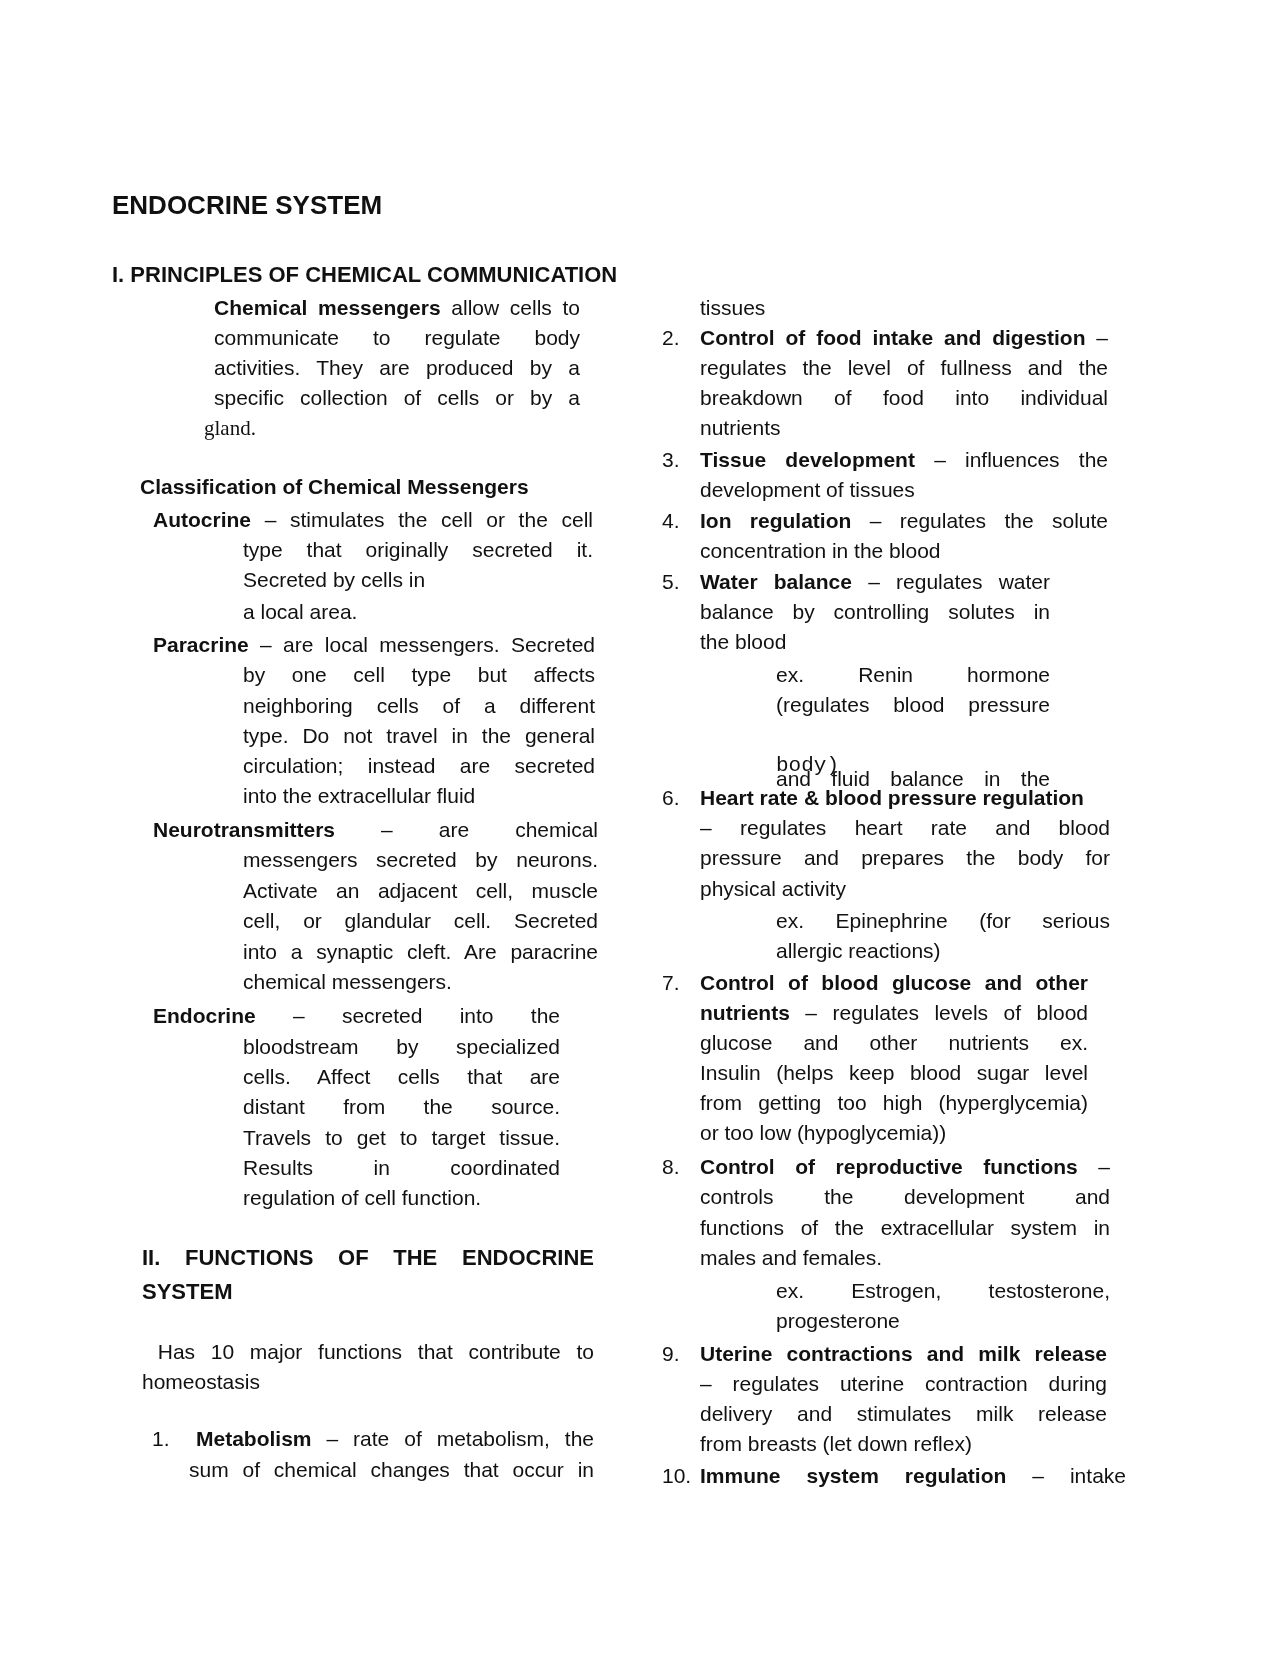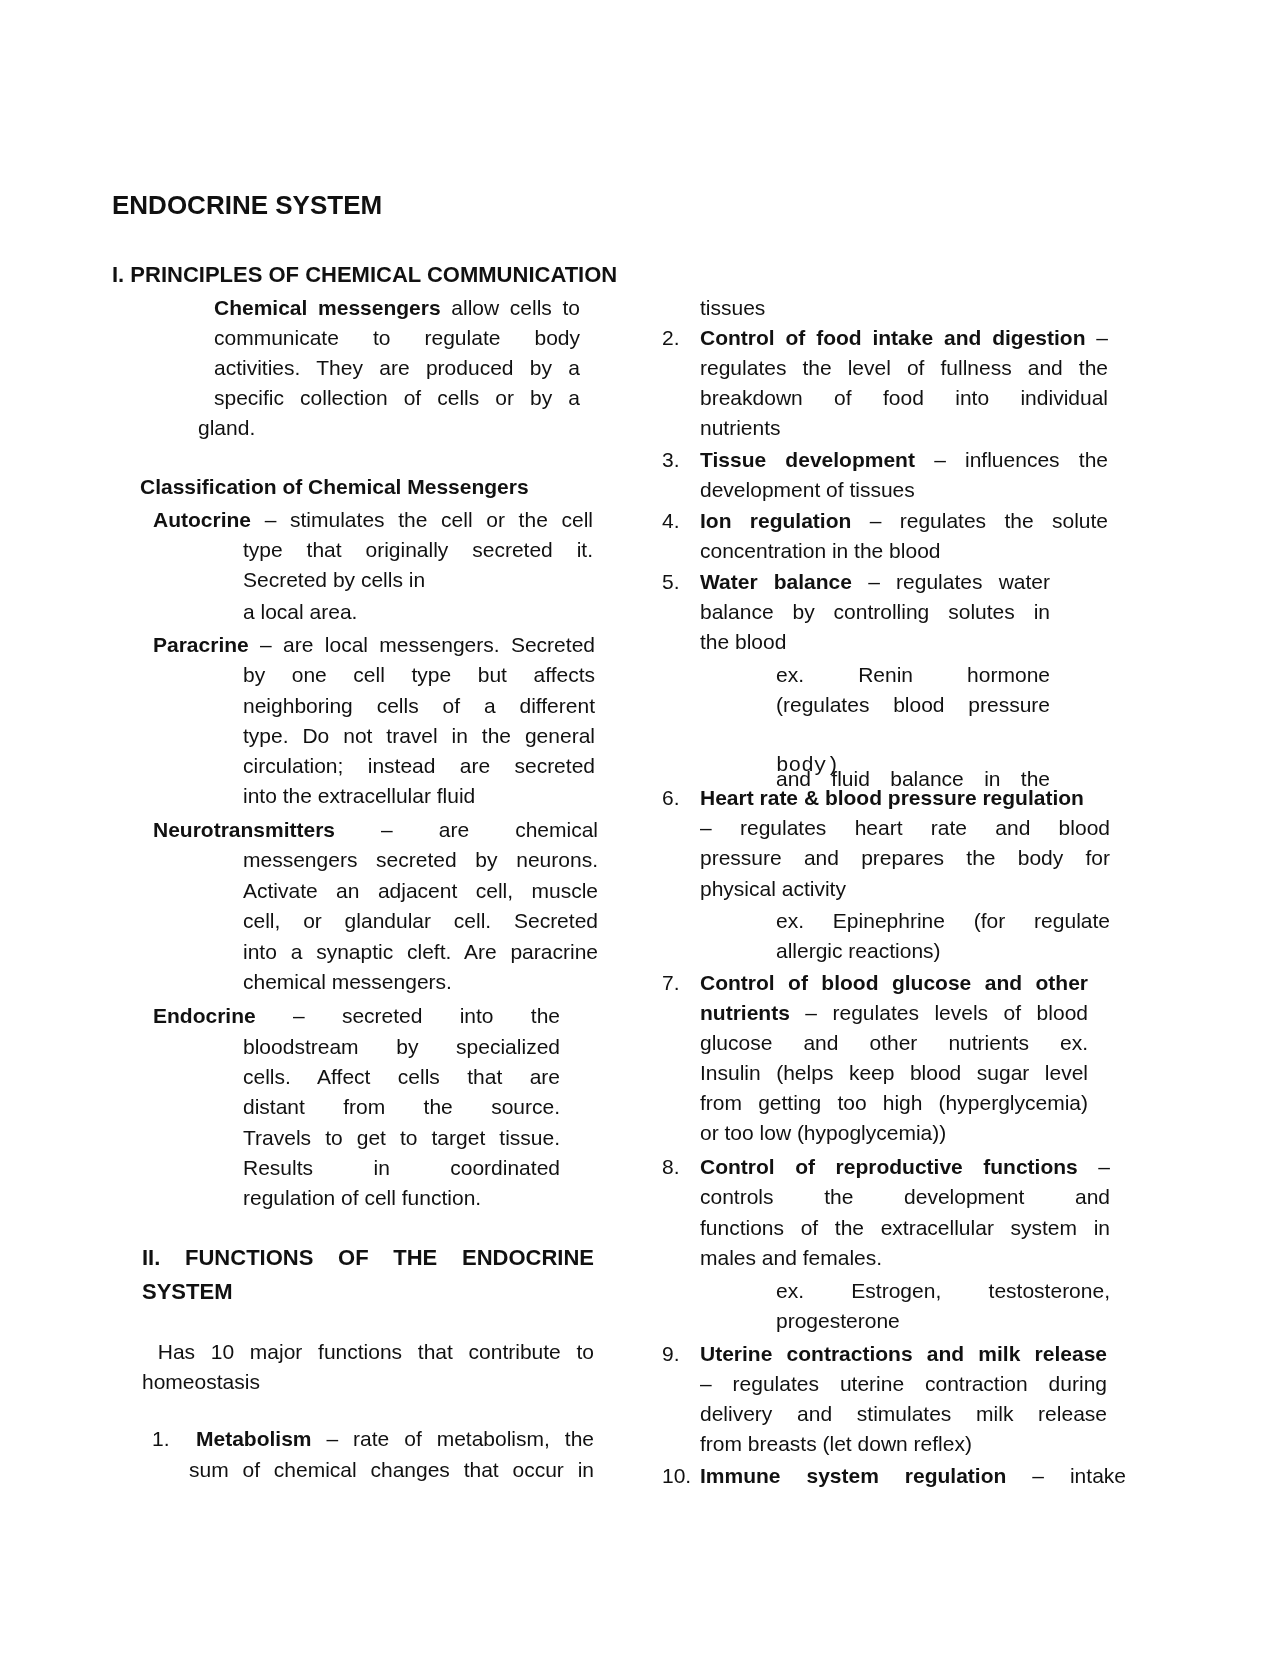--- a/index.html
+++ b/index.html
@@ -17,21 +17,21 @@
 
 <div class="h1" style="left:112px;top:190px;">ENDOCRINE SYSTEM</div>
 
 <div class="h2" style="left:112px;top:262px;">I. PRINCIPLES OF CHEMICAL COMMUNICATION</div>
 
 <div>
   <div class="ln j" style="left:214px;top:293px;width:366px;"><b>Chemical messengers</b><span> allow cells to</span></div>
   <div class="ln j" style="left:214px;top:323px;width:366px;">communicate to  regulate body</div>
   <div class="ln j" style="left:214px;top:353px;width:366px;">activities. They are produced by a</div>
   <div class="ln j" style="left:214px;top:383px;width:366px;">specific collection of cells or by a</div>
-  <div class="ln" style="left:198px;top:413px;">gland.</div>
+  <div class="ln" style="left:204px;top:413px;font-family:Liberation Serif, serif;">gland.</div>
 </div>
 
 <div class="ln" style="left:140px;top:472px;font-weight:bold;">Classification of Chemical Messengers</div>
 
 <div>
   <div class="ln j" style="left:153px;top:505px;width:440px;"><b>Autocrine</b><span> – stimulates the cell or the cell</span></div>
   <div class="ln j" style="left:243px;top:535px;width:350px;">type that  originally secreted it.</div>
   <div class="ln" style="left:243px;top:565px;">Secreted by cells in</div>
   <div class="ln" style="left:243px;top:597px;">a local area.</div>
 </div>
@@ -107,21 +107,21 @@
   <div class="ln j" style="left:776px;top:720px;width:274px;margin-top:44px;">and  fluid balance in the</div>
   <div class="ln" style="left:776px;top:751px;font-family:Liberation Mono, monospace;">body)</div>
 </div>
 
 <div>
   <div class="num" style="left:662px;top:783px;">6.</div>
   <div class="ln" style="left:700px;top:783px;"><b>Heart rate &amp; blood pressure regulation</b></div>
   <div class="ln j" style="left:700px;top:813px;width:410px;">– regulates  heart rate and blood</div>
   <div class="ln j" style="left:700px;top:843px;width:410px;">pressure and prepares the  body for</div>
   <div class="ln" style="left:700px;top:874px;">physical activity</div>
-  <div class="ln j" style="left:776px;top:906px;width:334px;">ex. Epinephrine (for regulate</div>
+  <div class="ln j" style="left:776px;top:906px;width:334px;">ex. Epinephrine (for serious</div>
   <div class="ln" style="left:776px;top:936px;">allergic reactions)</div>
 </div>
 
 <div>
   <div class="num" style="left:662px;top:968px;">7.</div>
   <div class="ln j" style="left:700px;top:968px;width:388px;font-weight:bold;">Control of blood glucose and other</div>
   <div class="ln j" style="left:700px;top:998px;width:388px;"><b>nutrients</b><span> –  regulates levels of blood</span></div>
   <div class="ln j" style="left:700px;top:1028px;width:388px;">glucose and other nutrients ex.</div>
   <div class="ln j" style="left:700px;top:1058px;width:388px;">Insulin (helps keep blood sugar level</div>
   <div class="ln j" style="left:700px;top:1088px;width:388px;">from getting too high (hyperglycemia)</div>

